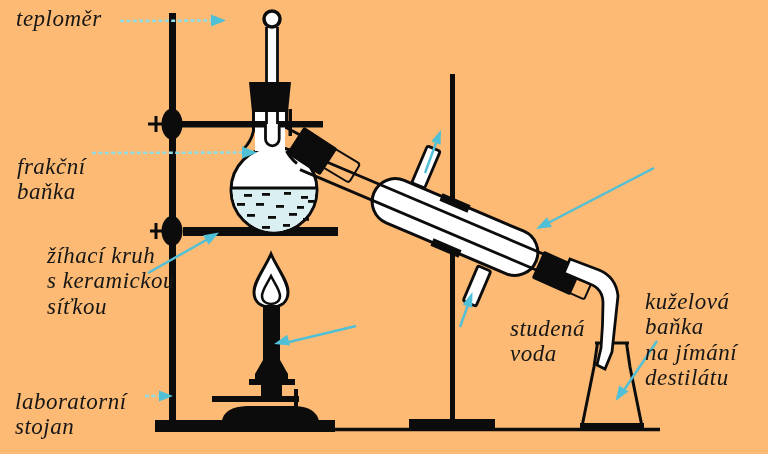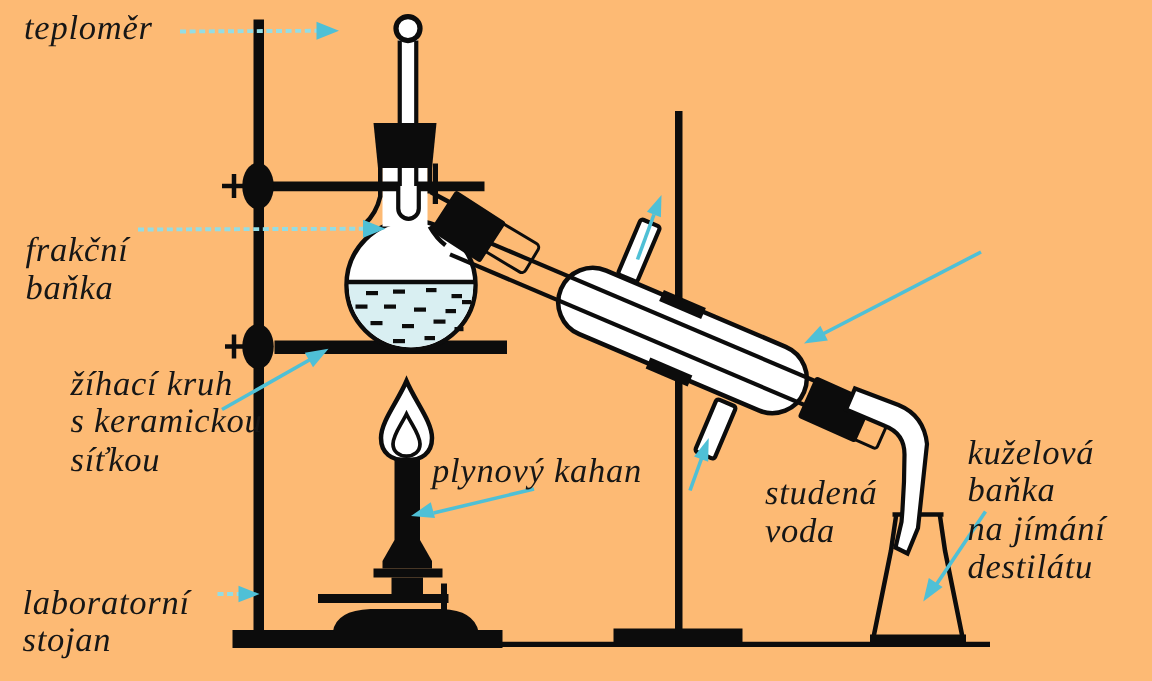--- a/index.html
+++ b/index.html
@@ -153,21 +153,20 @@
   </svg>
 
   <div class="label" style="left:16px;top:6px;">teploměr</div>
   <div class="label" style="left:17px;top:106px;margin-top:48px;">frakční
 baňka</div>
   <div class="label" style="left:15px;top:243px;margin-left:32px;">žíhací kruh
 s keramickou
 síťkou</div>
   <div class="label" style="left:15px;top:389px;">laboratorní
 stojan</div>
-  <div class="label" style="left:288px;top:301px;">plynový kahan</div>
   <div class="label" style="left:462px;top:316px;padding-left:48px;">studená
 voda</div>
   <div class="label" style="left:645px;top:289px;">kuželová
 baňka
 na jímání
 destilátu</div>
 
 </div>
 
 </body></html>

